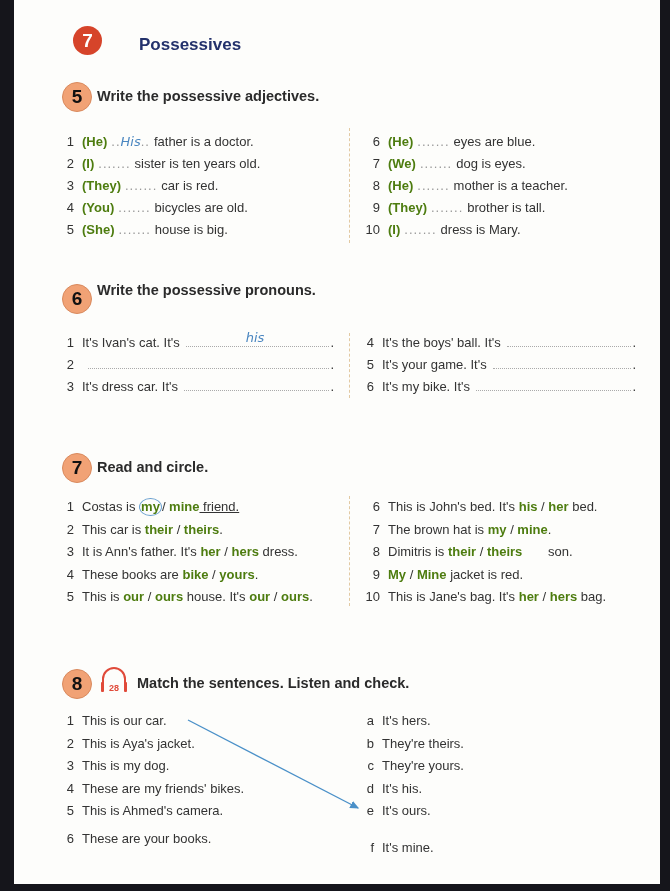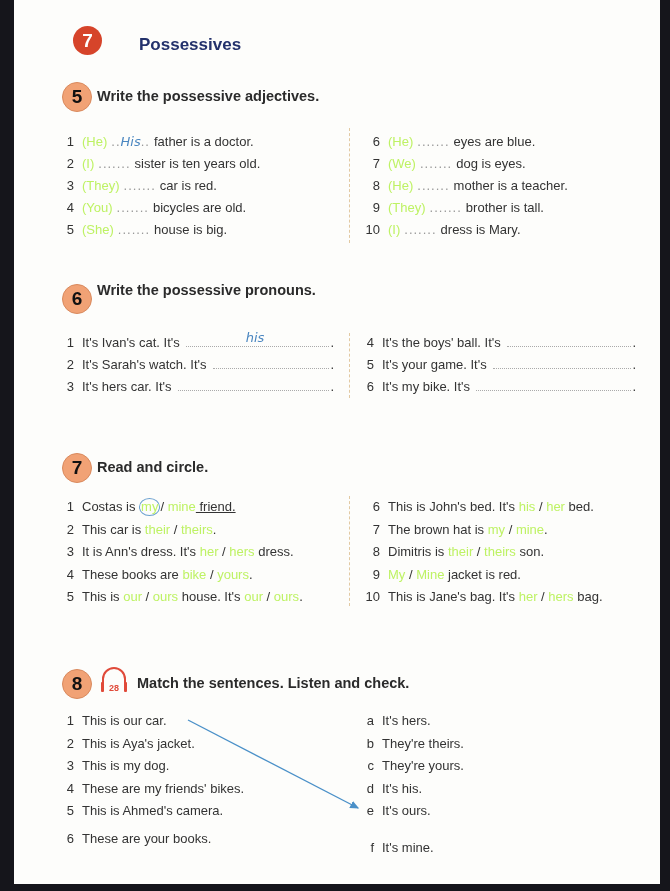--- a/index.html
+++ b/index.html
@@ -24,21 +24,21 @@
     background:#f1a275; border:1px solid #d98a5e; color:#111; font-weight:bold; font-size:19px;
     text-align:center; line-height:28px; font-family:"Liberation Sans Narrow","Liberation Sans",sans-serif;
   }
   .ex-title {
     position:absolute; font-size:14.5px; font-weight:bold; color:#2b2b2b;
   }
   .row {
     position:absolute; font-size:13px; color:#333; white-space:nowrap; height:20px; line-height:20px;
   }
   .num { display:inline-block; text-align:right; margin-right:8px; }
-  .b { font-weight:normal; color:#bef264; }
+  .b { font-weight:bold; color:#4d7c0f; }
   .dots { color:#999; letter-spacing:1px; }
   .hand {
     font-family:"DejaVu Sans", sans-serif; font-style:italic; color:#4a86c0; font-size:13px;
   }
   .sep {
     position:absolute; left:349px; width:0; border-left:1px dashed #e2c9a2;
   }
   .circle {
     display:inline-block; border:1px solid #6aa0cf; border-radius:50%; padding:0 1px; line-height:16px;
   }
@@ -76,27 +76,26 @@
     <div class="row" style="left: 66px; top: 333px; width: 268px; display: flex;">
       <span class="num" style="width:8px">1</span>
       <span>It's Ivan's cat. It's</span>
       <span style="flex:1;margin-left:6px;border-bottom:1px dotted #aaa;height:13px;position:relative;">
         <span class="hand" style="position:absolute;left:60px;top:-5px;">his</span>
       </span>
       <span style="margin-left:1px;">.</span>
     </div>
     <div class="row" style="left: 66px; top: 355px; width: 268px; display: flex;">
       <span class="num" style="width:8px">2</span>
-      <span>It's Sarah's watch. It's</span>
       <span style="flex:1;margin-left:6px;border-bottom:1px dotted #aaa;height:13px;position:relative;"></span>
       <span style="margin-left:1px;">.</span>
     </div>
     <div class="row" style="left: 66px; top: 377px; width: 268px; display: flex;">
       <span class="num" style="width:8px">3</span>
-      <span>It's hers car. It's</span>
+      <span>It's dress car. It's</span>
       <span style="flex:1;margin-left:6px;border-bottom:1px dotted #aaa;height:13px;position:relative;"></span>
       <span style="margin-left:1px;">.</span>
     </div>
     <div class="row" style="left: 366px; top: 333px; width: 270px; display: flex;">
       <span class="num" style="width:8px">4</span>
       <span>It's the boys' ball. It's</span>
       <span style="flex:1;margin-left:6px;border-bottom:1px dotted #aaa;height:13px;position:relative;"></span>
       <span style="margin-left:1px;">.</span>
     </div>
     <div class="row" style="left: 366px; top: 355px; width: 270px; display: flex;">
@@ -112,26 +111,26 @@
       <span style="margin-left:1px;">.</span>
     </div>
   </div>
 
 <div class="ex-badge" style="left:62px;top:453px;">7</div>
 <div class="ex-title" style="left:97px;top:459px;">Read and circle.</div>
 <div class="sep" style="top:496px;height:110px;"></div>
 <div id="ex7-rows">
     <div class="row" style="left:66px;top:497px;"><span class="num" style="width:8px">1</span><span style="white-space:pre;">Costas is </span><span class="b circle">my</span><span style="white-space:pre;">/ </span><span class="b">mine</span><span style="white-space:pre;text-decoration:underline;"> friend.</span></div>
     <div class="row" style="left:66px;top:519.5px;"><span class="num" style="width:8px">2</span><span style="white-space:pre;">This car is </span><span class="b">their</span><span style="white-space:pre;"> / </span><span class="b">theirs</span><span style="white-space:pre;">.</span></div>
-    <div class="row" style="left:66px;top:542px;"><span class="num" style="width:8px">3</span><span style="white-space:pre;">It is Ann's dress. It's </span><span class="b">her</span><span style="white-space:pre;"> / </span><span class="b">hers</span><span style="white-space:pre;"> dress.</span></div>
+    <div class="row" style="left:66px;top:542px;"><span class="num" style="width:8px">3</span><span style="white-space:pre;">It is Ann's father. It's </span><span class="b">her</span><span style="white-space:pre;"> / </span><span class="b">hers</span><span style="white-space:pre;"> dress.</span></div>
     <div class="row" style="left:66px;top:564.5px;"><span class="num" style="width:8px">4</span><span style="white-space:pre;">These books are </span><span class="b">bike</span><span style="white-space:pre;"> / </span><span class="b">yours</span><span style="white-space:pre;">.</span></div>
     <div class="row" style="left:66px;top:587px;"><span class="num" style="width:8px">5</span><span style="white-space:pre;">This is </span><span class="b">our</span><span style="white-space:pre;"> / </span><span class="b">ours</span><span style="white-space:pre;"> house. It's </span><span class="b">our</span><span style="white-space:pre;"> / </span><span class="b">ours</span><span style="white-space:pre;">.</span></div>
     <div class="row" style="left:362px;top:497px;"><span class="num" style="width:18px">6</span><span style="white-space:pre;text-align:right;">This is John's bed. It's </span><span class="b">his</span><span style="white-space:pre;"> / </span><span class="b">her</span><span style="white-space:pre;"> bed.</span></div>
     <div class="row" style="left:362px;top:519.5px;"><span class="num" style="width:18px">7</span><span style="white-space:pre;">The brown hat is </span><span class="b">my</span><span style="white-space:pre;"> / </span><span class="b">mine</span><span style="white-space:pre;">.</span></div>
-    <div class="row" style="left:362px;top:542px;"><span class="num" style="width:18px">8</span><span style="white-space:pre;">Dimitris is </span><span class="b">their</span><span style="white-space:pre;"> / </span><span class="b">theirs</span><span style="white-space:pre;"> son.</span></div>
+    <div class="row" style="left:362px;top:542px;"><span class="num" style="width:18px">8</span><span style="white-space:pre;">Dimitris is </span><span class="b">their</span><span style="white-space:pre;"> / </span><span class="b">theirs</span><span style="white-space:pre;margin-left:22px;"> son.</span></div>
     <div class="row" style="left:362px;top:564.5px;"><span class="num" style="width:18px">9</span><span style="white-space:pre;"></span><span class="b">My</span><span style="white-space:pre;"> / </span><span class="b">Mine</span><span style="white-space:pre;"> jacket is red.</span></div>
     <div class="row" style="left:362px;top:587px;"><span class="num" style="width:18px">10</span><span style="white-space:pre;">This is Jane's bag. It's </span><span class="b">her</span><span style="white-space:pre;"> / </span><span class="b">hers</span><span style="white-space:pre;"> bag.</span></div>
   </div>
 
 <div class="ex-badge" style="left:62px;top:669px;">8</div>
 <div class="headphones">
   <svg width="32" height="30" viewBox="0 0 32 30">
     <path d="M5 20 V14 A11 11 0 0 1 27 14 V20" fill="none" stroke="#e04a3a" stroke-width="2"></path>
     <rect x="3" y="17" width="3" height="10" rx="1" fill="#e04a3a"></rect>
     <rect x="26" y="17" width="3" height="10" rx="1" fill="#e04a3a"></rect>

